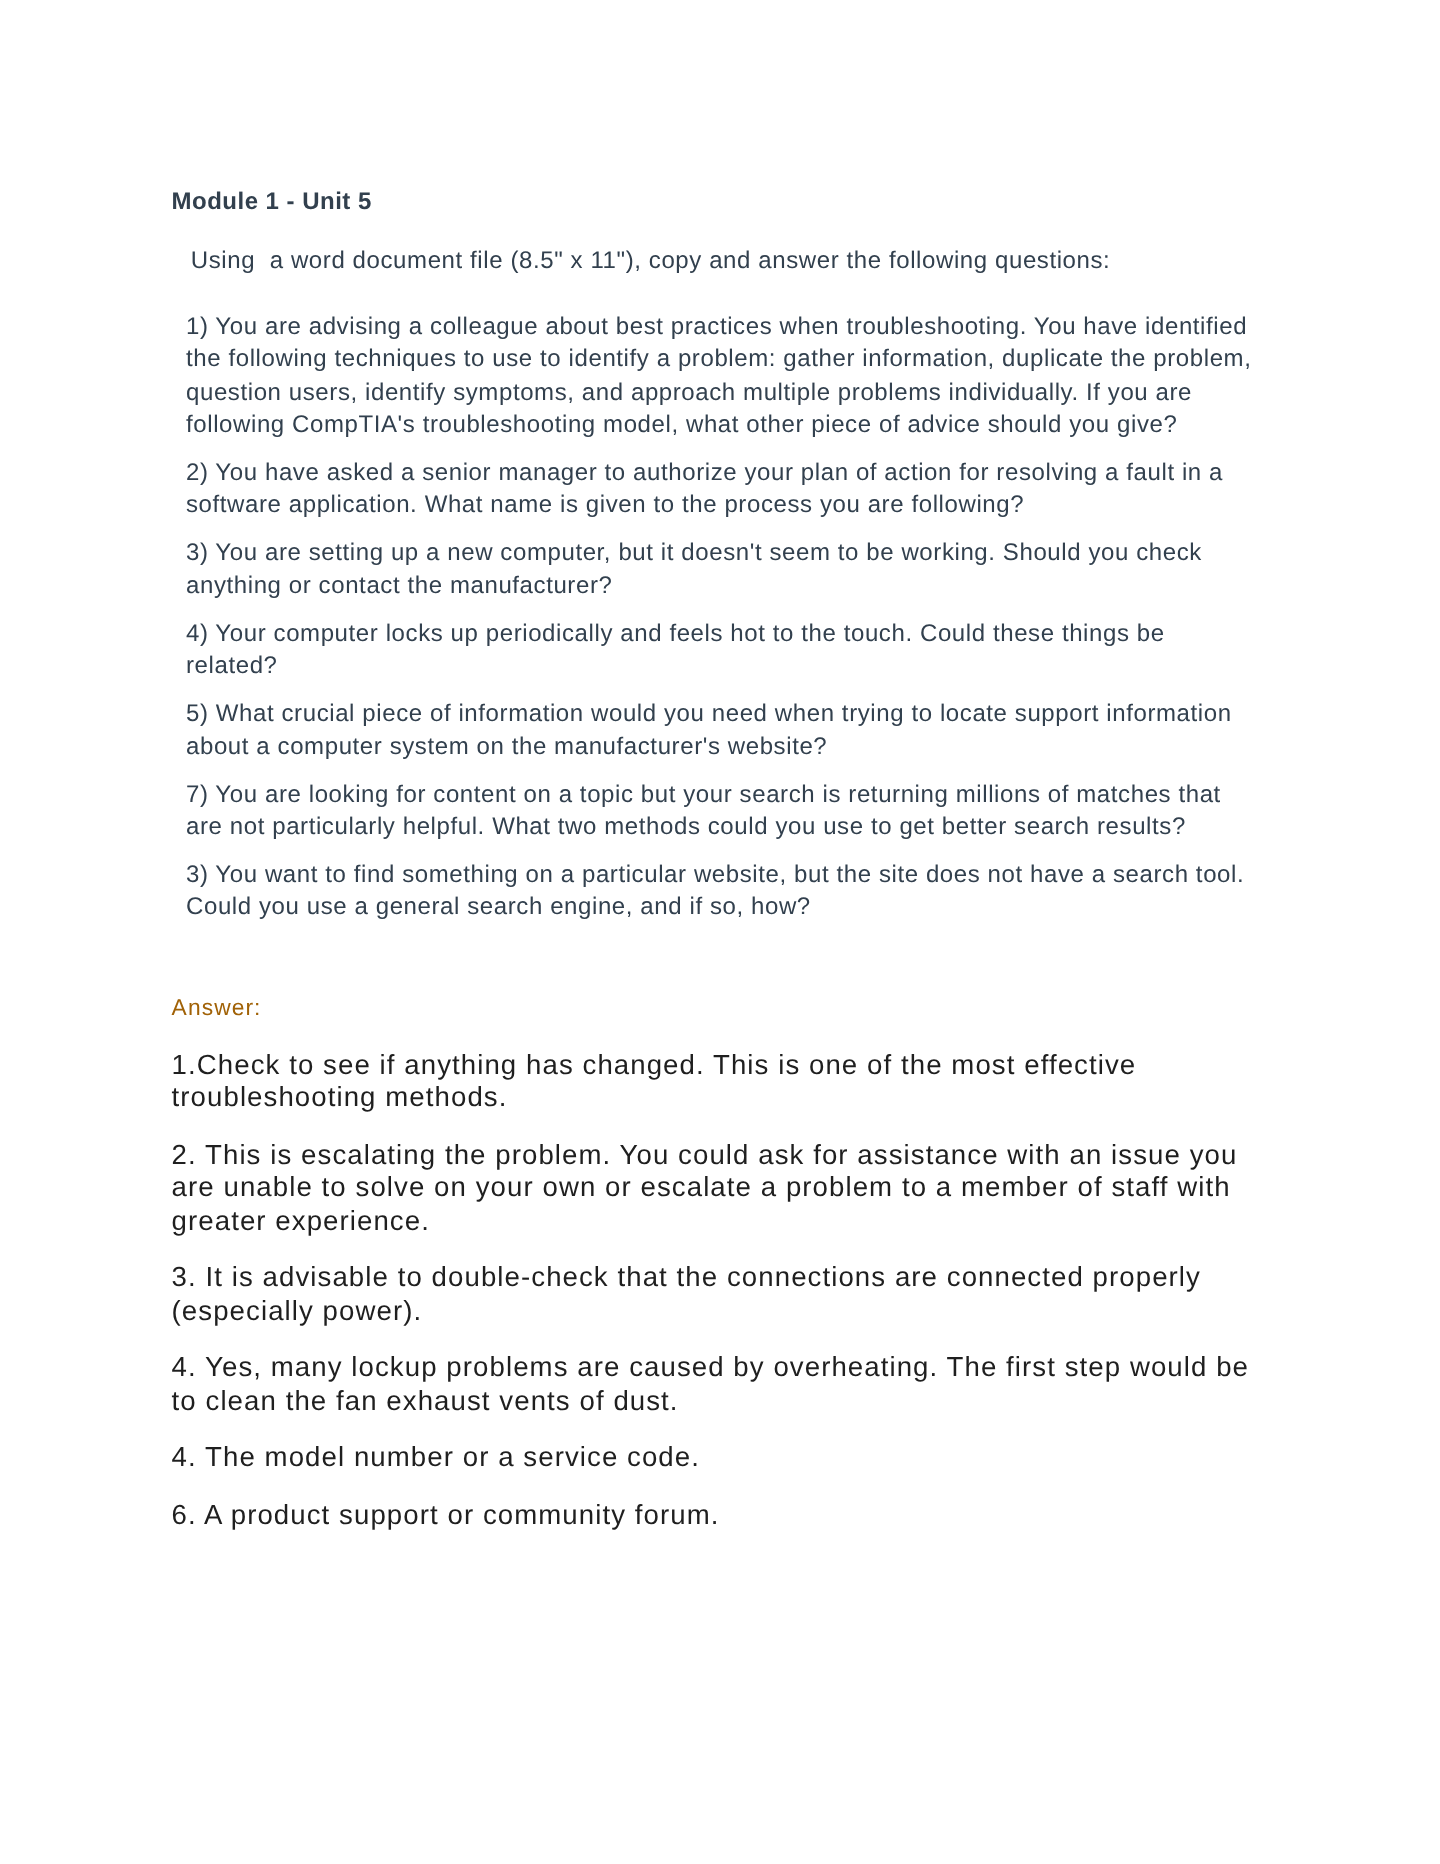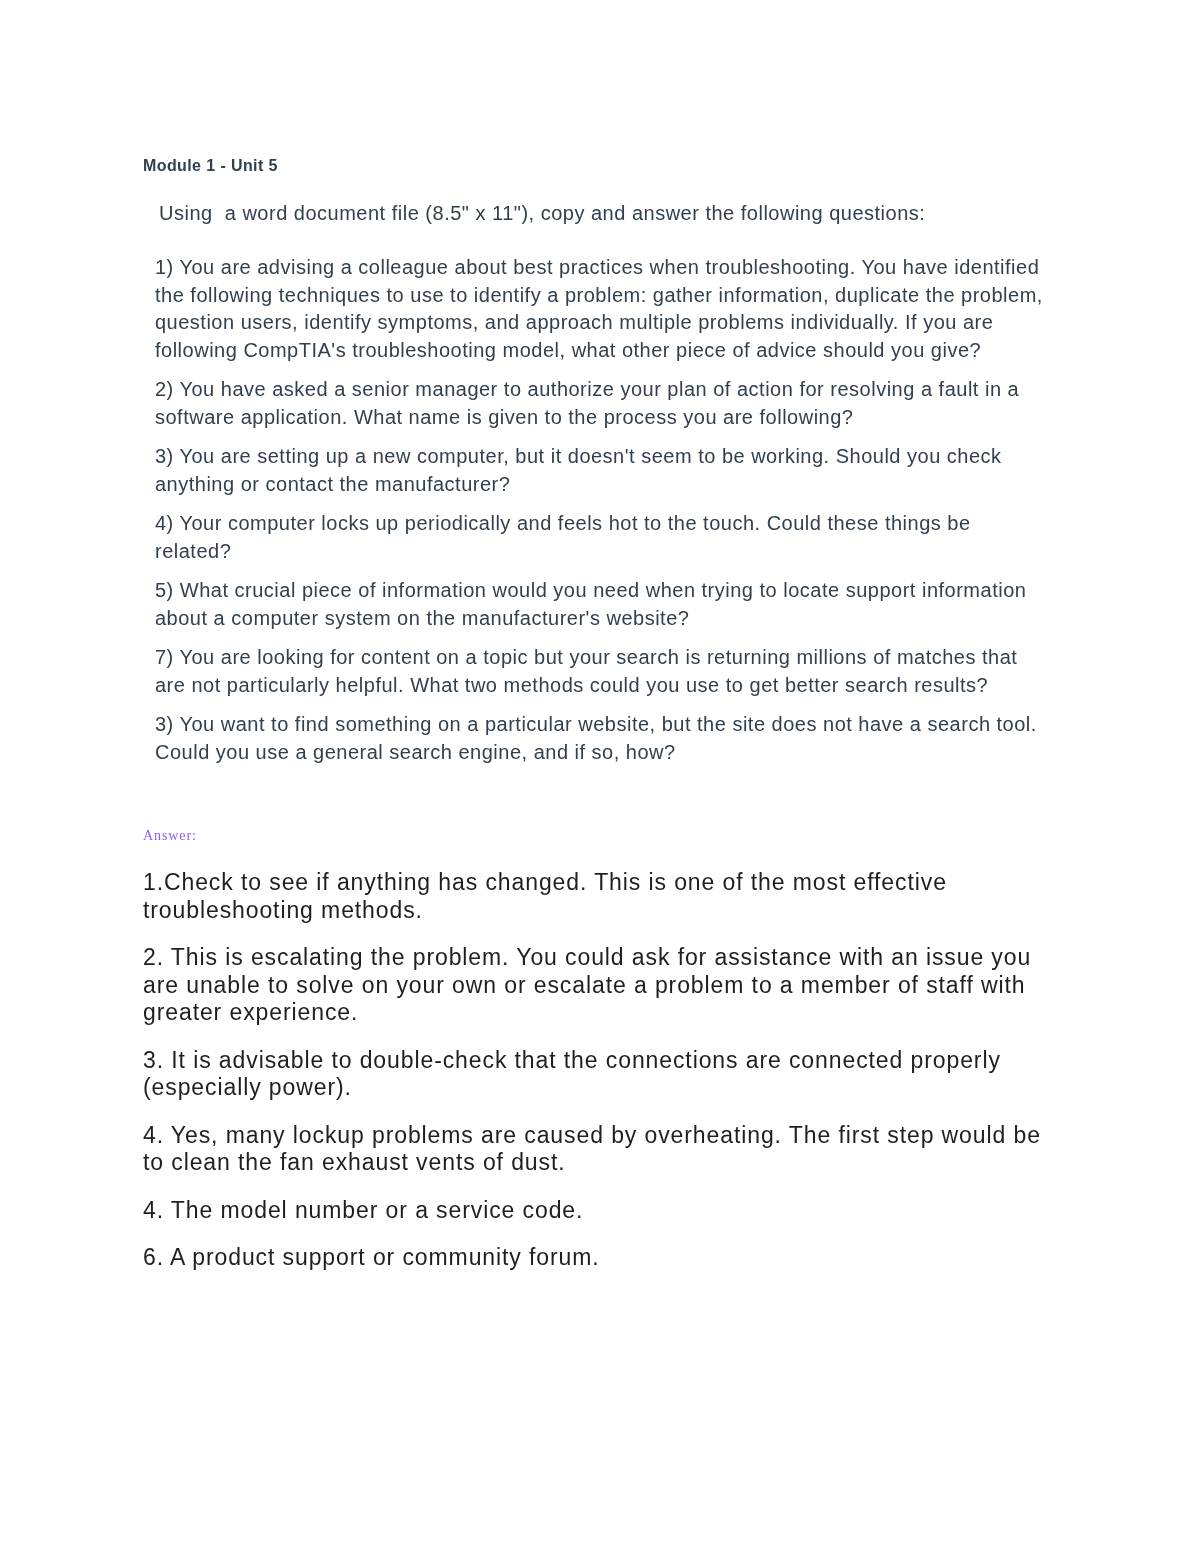--- a/index.html
+++ b/index.html
@@ -15,21 +15,21 @@
   }
   .page {
     box-sizing: border-box;
     width: 1200px;
     height: 1553px;
     padding: 157px 138px 0 143px;
     background: #ffffff;
   }
   .doc-title {
     margin: 0 0 25px 0;
-    font-size: 16px;
+    font-size: 20px;
     font-weight: bold;
     letter-spacing: 0.4px;
     color: #32404e;
     line-height: 1.1;
   }
   .intro {
     margin: 0 0 27px 16px;
     font-size: 20px;
     line-height: 27.5px;
     letter-spacing: 0.5px;
@@ -38,25 +38,24 @@
   }
   .questions p {
     margin: 12px;
     font-size: 20px;
     line-height: 27.5px;
     letter-spacing: 0.5px;
     color: #32404e;
   }
   .answer-label {
     margin: 56px 0 0 0;
-    font-size: 14px;
+    font-size: 19px;
     line-height: 27px;
     letter-spacing: 0.9px;
-    color: #8b5cf6;
-    font-family: Liberation Serif, serif;
+    color: #a16207;
   }
   .answers p {
     margin: 20px 0 0 0;
     font-size: 23px;
     line-height: 27.5px;
     letter-spacing: 0.9px;
     color: #1f1f1f;
   }
 </style>
 </head>

